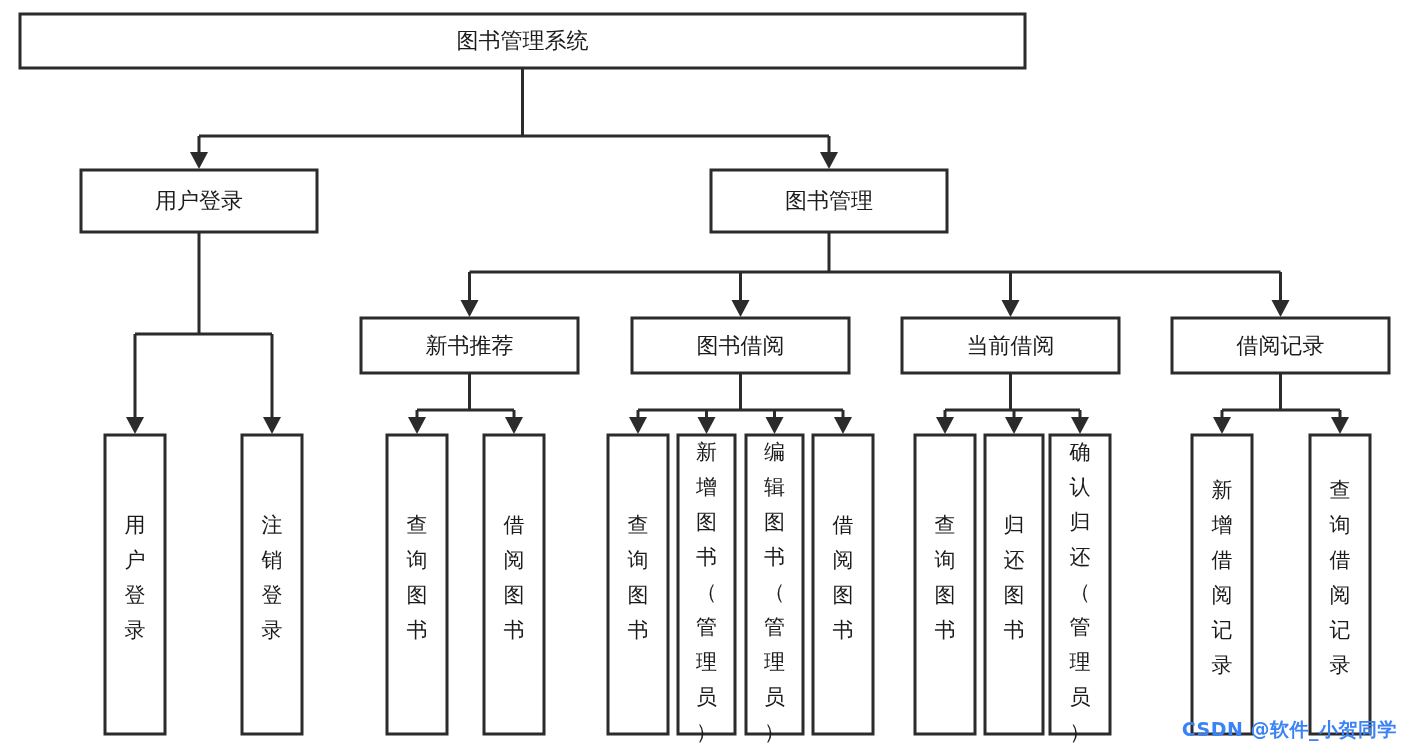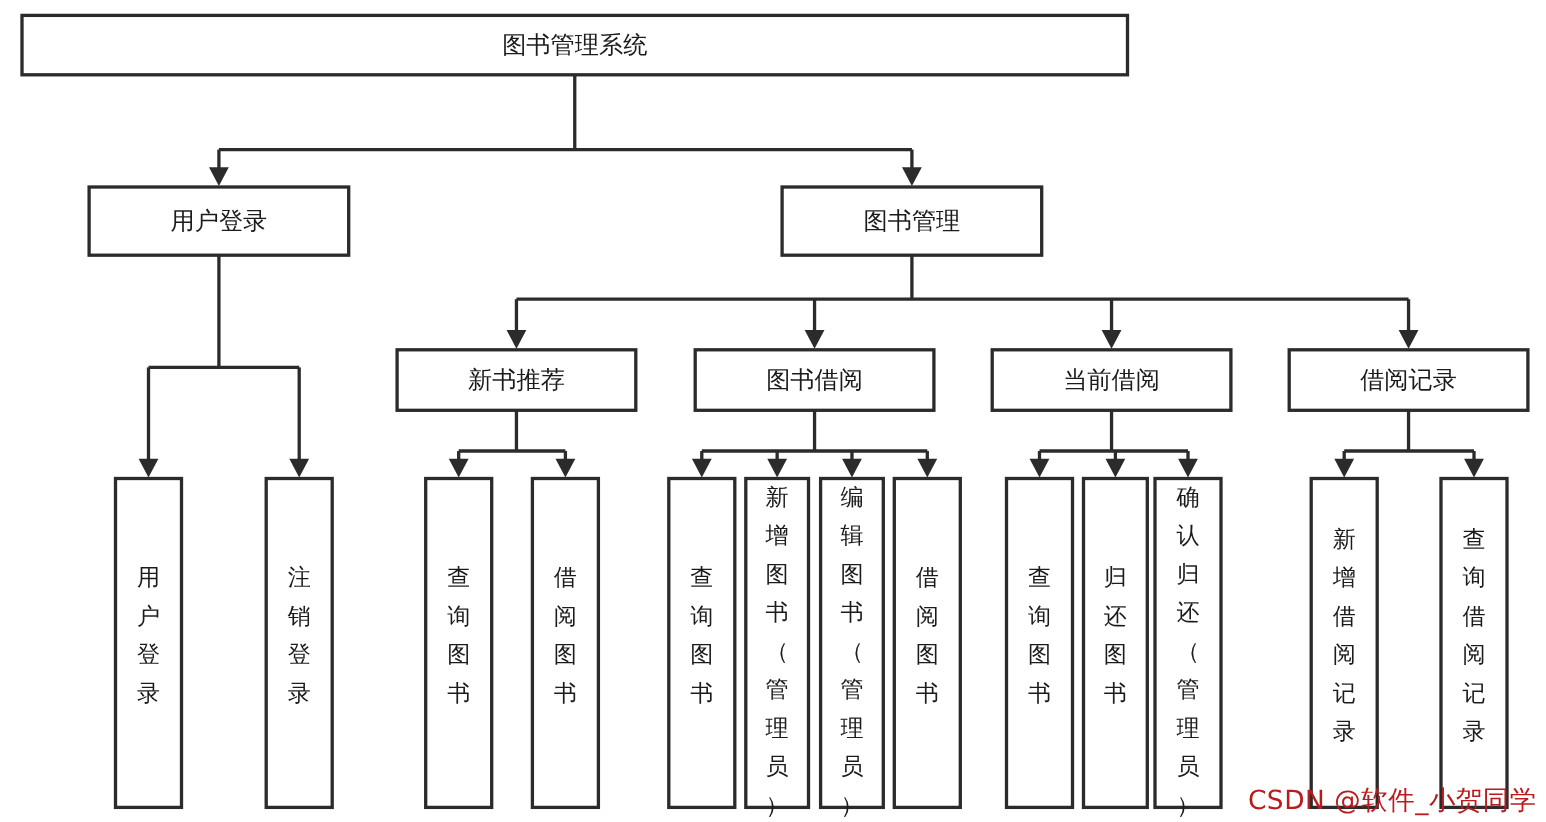--- a/index.html
+++ b/index.html
@@ -50,24 +50,25 @@
   }
   .arrow-head {
     fill: #2b2b2b;
     stroke: none;
   }
   .watermark {
     position: absolute;
     right: 8px;
     bottom: 4px;
     font-family: "DejaVu Sans", "Liberation Sans", sans-serif;
-    font-size: 24px;
-    color: #b91c1c;
+    font-size: 19px;
+    color: #3b82f6;
     white-space: nowrap;
     letter-spacing: 0.5px;
+    font-weight: bold;
   }
 </style>
 </head>
 <body>
 
 <div id="diagram-root">
   <svg class="diagram-canvas" id="diagram-canvas" viewBox="0 0 1405 747">
       <g>
         <line x1="522.5" y1="68" x2="522.5" y2="136" class="connector"></line>
         <line x1="199" y1="136" x2="829" y2="136" class="connector"></line>

